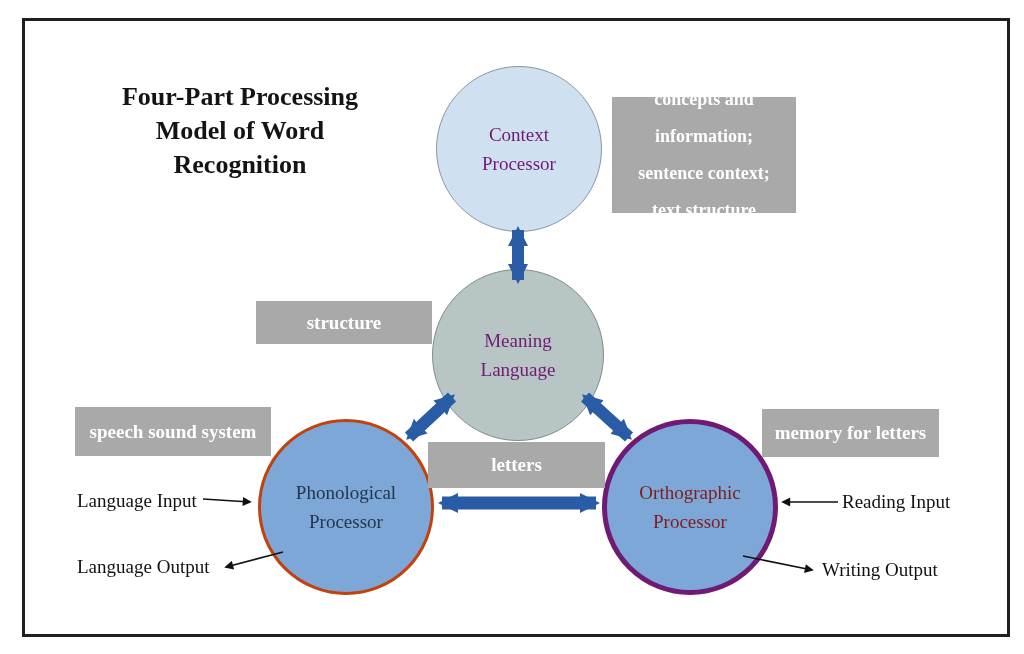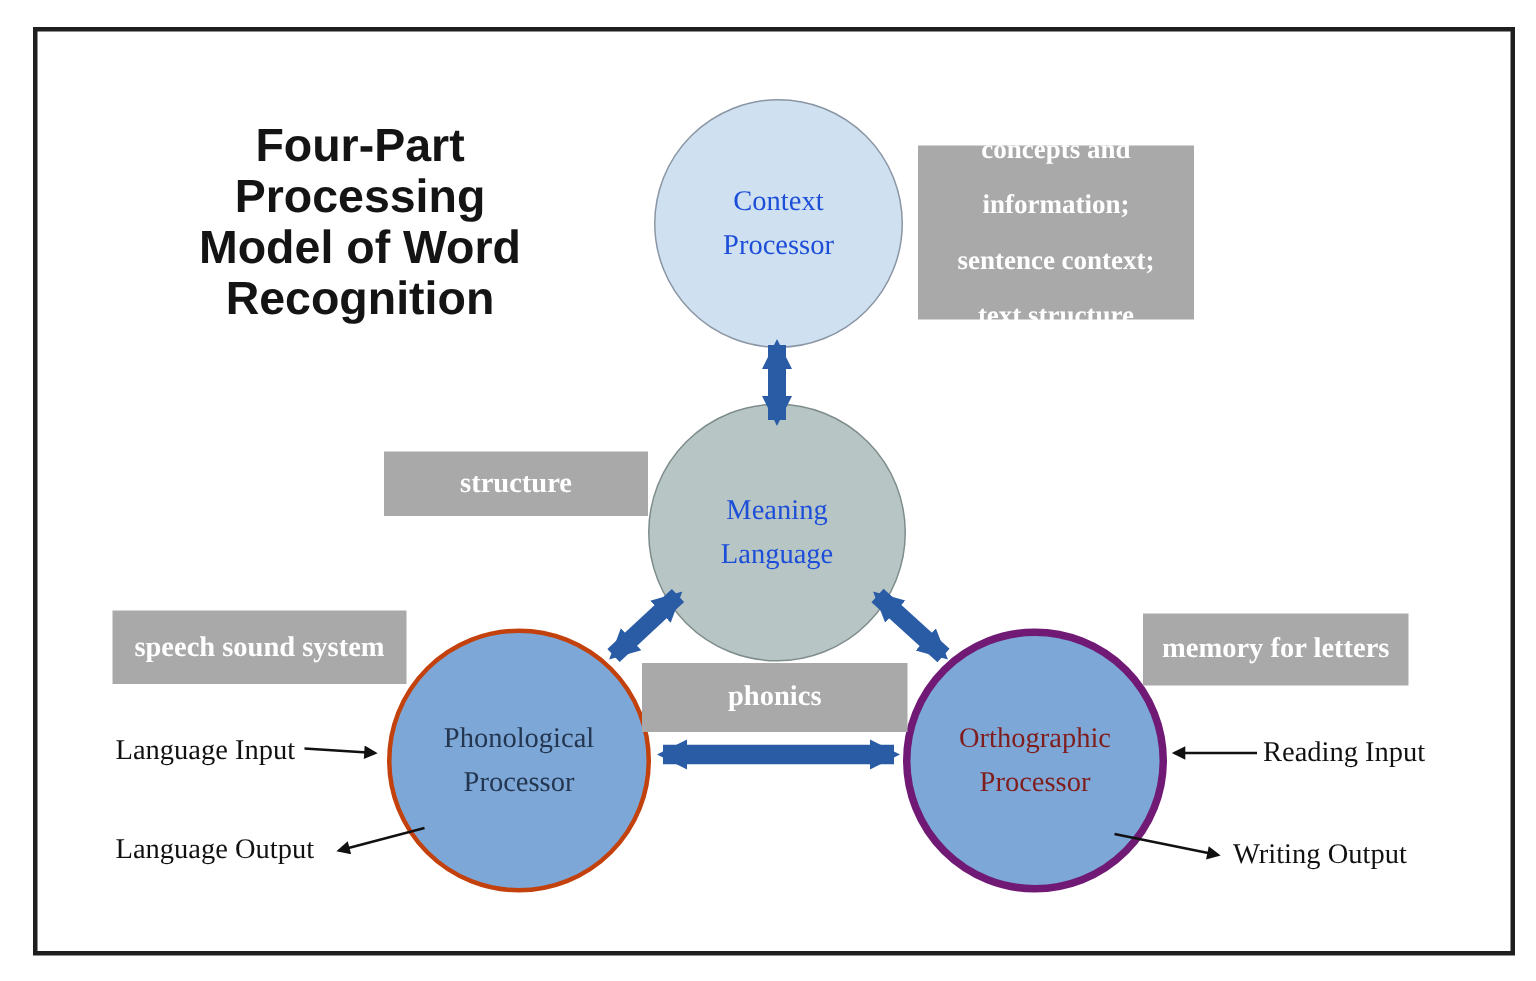--- a/index.html
+++ b/index.html
@@ -14,38 +14,38 @@
     position: absolute;
     left: 22px; top: 18px;
     width: 982px; height: 613px;
     border: 3px solid #1f1f1f;
     background: #ffffff;
   }
   .title {
     position: absolute;
     left: 85px; top: 80px; width: 310px;
     text-align: center;
-    font-family: Liberation Sans, sans-serif;
+    font-family: Liberation Serif, serif;
     font-weight: bold;
-    font-size: 31px;
+    font-size: 26px;
     line-height: 34px;
     color: #141414;
     white-space: pre-line;
   }
   .circle {
     position: absolute;
     border-radius: 50%;
     display: flex;
     align-items: center;
     justify-content: center;
     text-align: center;
     white-space: pre-line;
     font-size: 19px;
     line-height: 1.55;
-    color: #1d4ed8;
+    color: #701a75;
     box-sizing: border-box;
   }
   .circle-context {
     left: 436px; top: 66px; width: 166px; height: 166px;
     background: #cfe0f1;
     border: 1px solid #8a96a3;
   }
   .circle-meaning {
     left: 432px; top: 269px; width: 172px; height: 172px;
     background: #b7c6c5;
@@ -131,21 +131,21 @@
 <div class="tag tag-vocabulary">
   <span>structure</span>
 </div>
 <div class="tag tag-speech">
   <span>speech sound system</span>
 </div>
 <div class="tag tag-memory">
   <span>memory for letters</span>
 </div>
 <div class="tag tag-phonics">
-  <span>phonics</span>
+  <span>letters</span>
 </div>
 
 <div class="io-label io-language-input">Language Input</div>
 <div class="io-label io-language-output">Language Output</div>
 <div class="io-label io-reading-input">Reading Input</div>
 <div class="io-label io-writing-output">Writing Output</div>
 
 <svg class="arrows" viewBox="0 0 1024 654" xmlns="http://www.w3.org/2000/svg">
   <defs>
     <marker id="ah-blue" viewBox="0 0 10 10" refX="8" refY="5" markerWidth="20" markerHeight="22" markerUnits="userSpaceOnUse" orient="auto-start-reverse">

